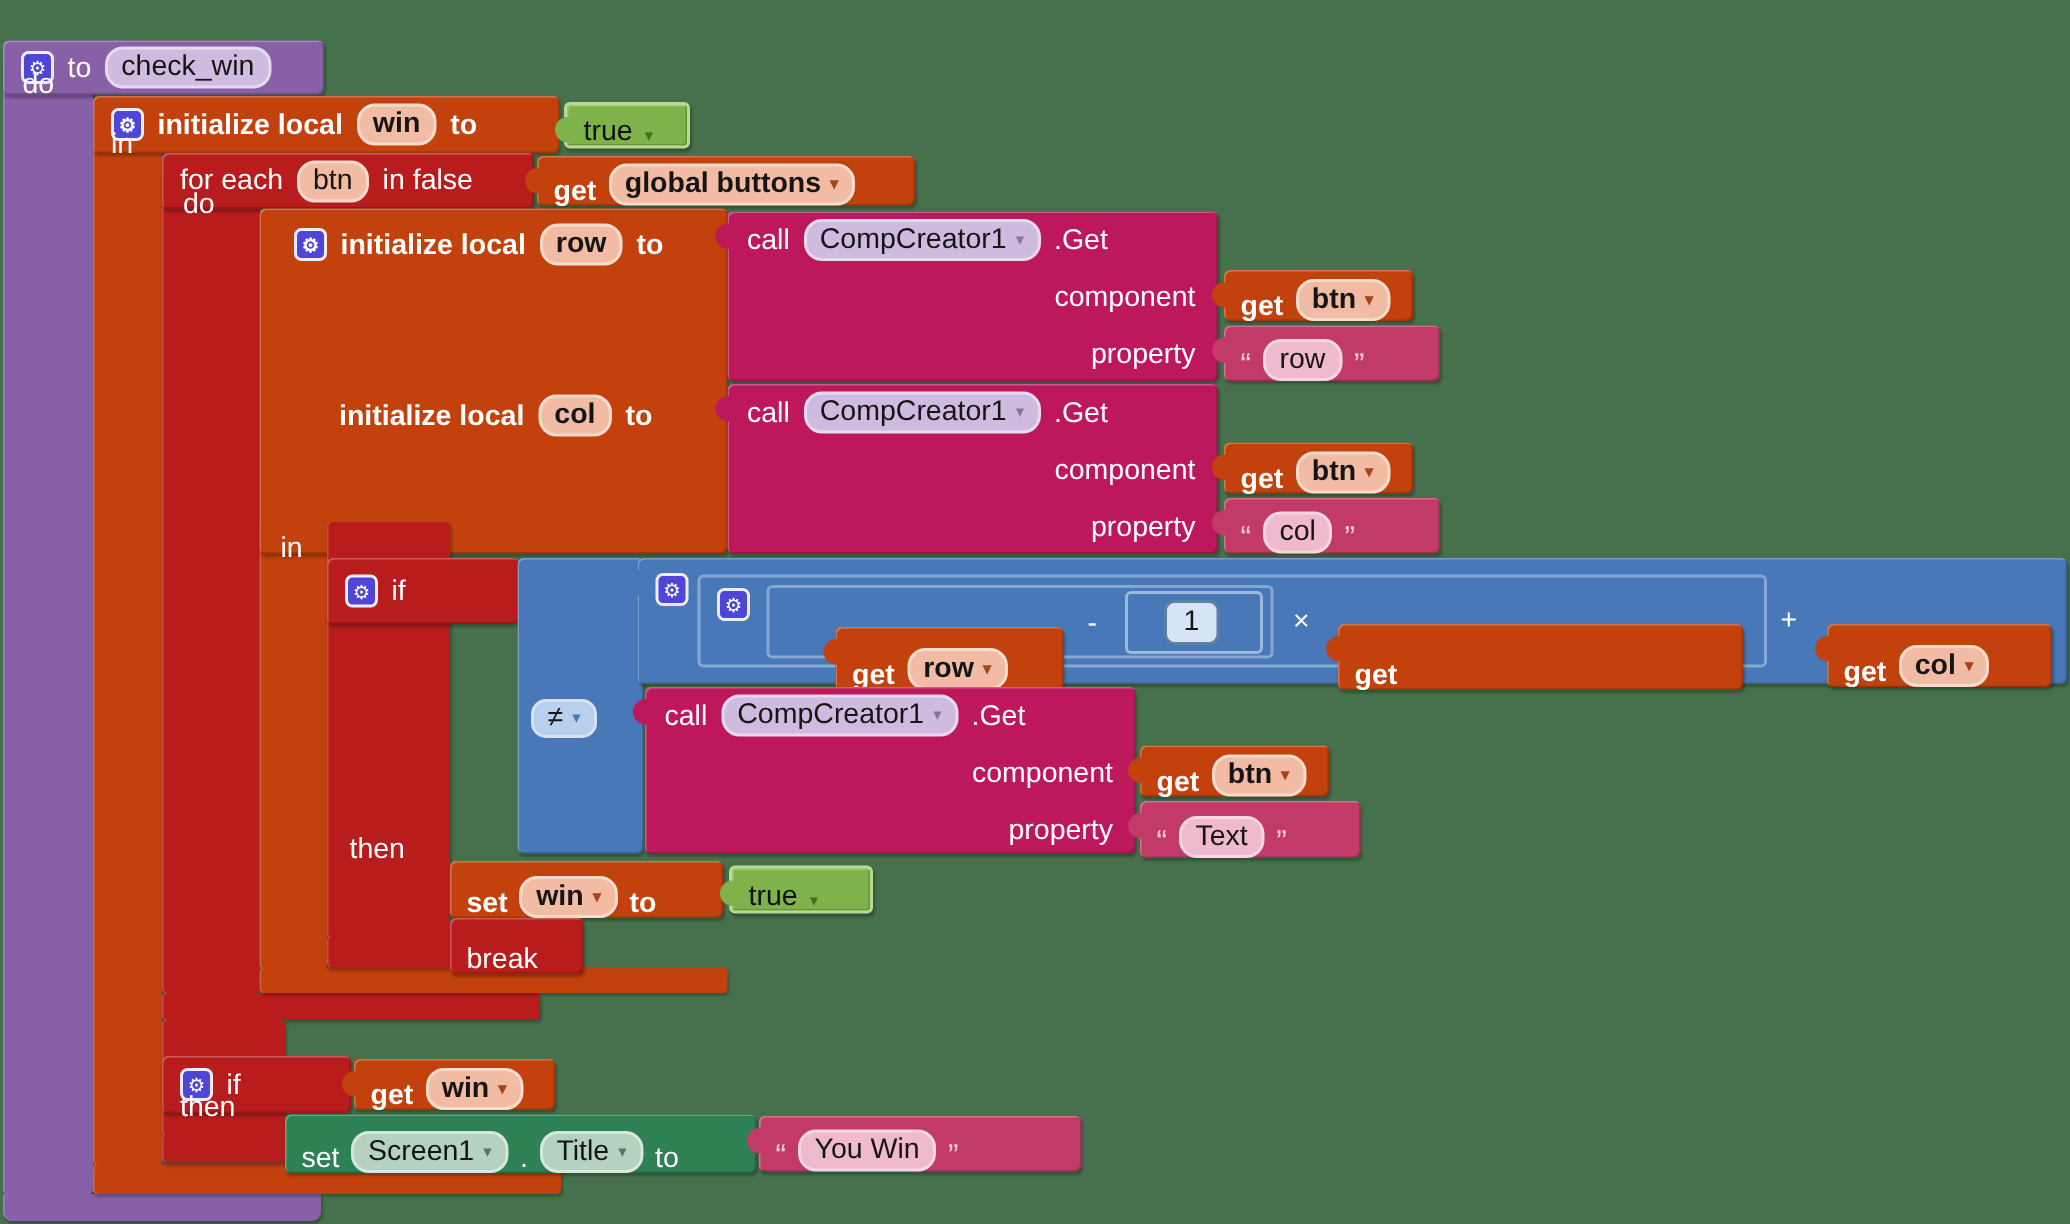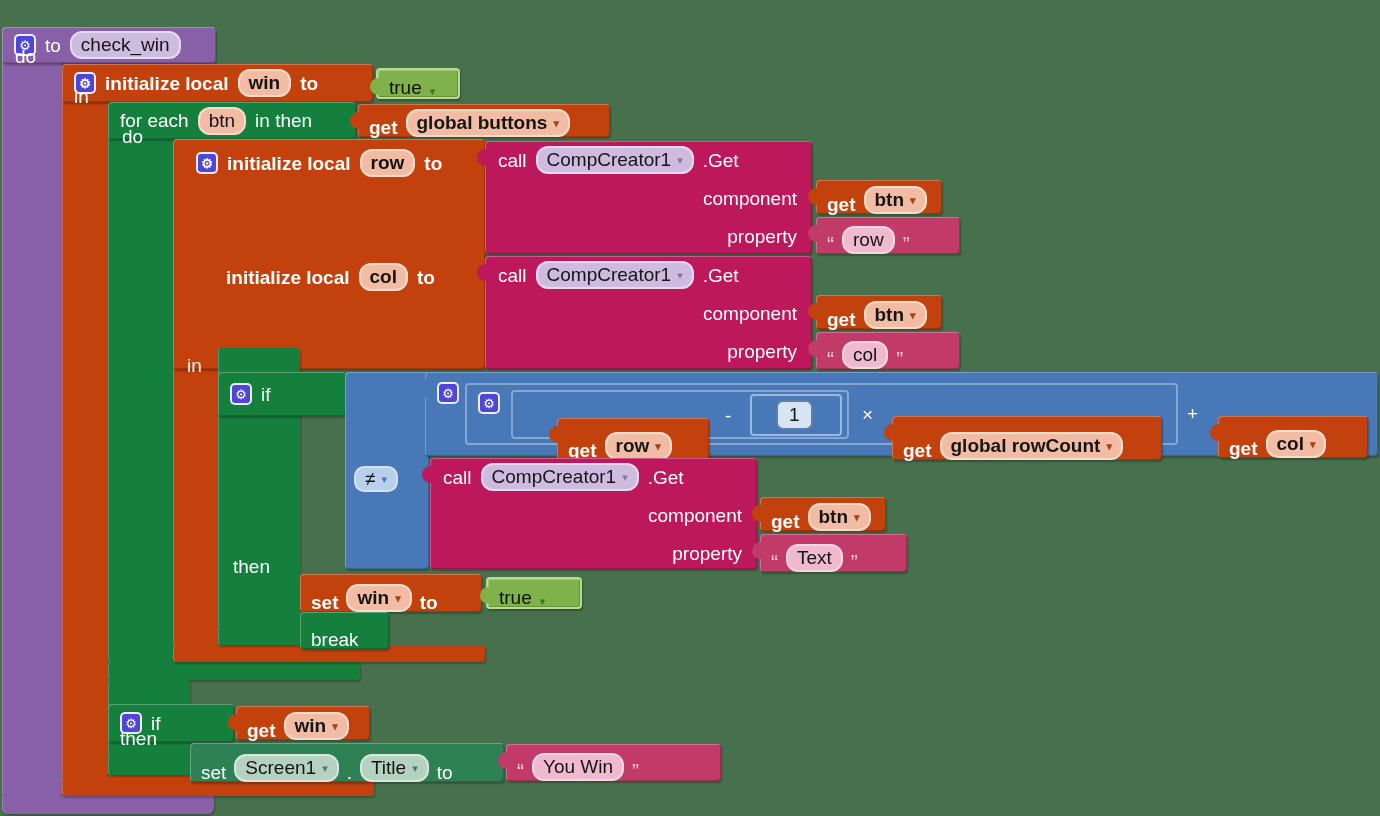--- a/index.html
+++ b/index.html
@@ -10,21 +10,21 @@
   }
   .blk{
     position:absolute;box-sizing:border-box;border-radius:4px;
     box-shadow:inset 1px 1px 0 rgba(255,255,255,.28), inset -1px -1px 0 rgba(0,0,0,.18), 1px 2px 2px rgba(0,0,0,.28);
     margin-top:24px;
   }
   .part{ 
     position:absolute;box-sizing:border-box;border-radius:3px;
     box-shadow:inset 1px 0 0 rgba(255,255,255,.22), 1px 2px 2px rgba(0,0,0,.25);
   }
-  .orange{background:#c2410c;font-weight:bold;} .olive{background:#15803d;} .purple{background:#8760A8;}
+  .orange{background:#c2410c;font-weight:bold;} .olive{background:#b91c1c;} .purple{background:#8760A8;}
   .cpurple{background:#be185d;} .blue{background:#4878B8;} .green{background:#2E8155;}
   .magenta{background:#C23A67;} .logic{background:#7FB24A;border:2px solid #B7DC8F;}
   .hrow{display:flex;align-items:center;gap:9px;height:100%;padding:0 12px;}
   .hrow.abs{position:absolute;height:30px;padding:0;}
   .lbl{color:#fff;font-size:19px;white-space:nowrap;line-height:1;}
   .dlbl{color:#111;font-size:19px;white-space:nowrap;line-height:1;}
   .fld{
     display:inline-flex;align-items:center;gap:6px;box-sizing:border-box;
     background:#F2BCA4;border:2px solid #F7DCCC;border-radius:12px;
     padding:0 9px;height:28px;color:#151515;font-size:19px;white-space:nowrap;
@@ -93,21 +93,21 @@
   <span class="seclbl" style="left:74px;top:86px;">in</span>
 
   <div class="part olive" style="left:108px;top:114px;width:65px;height:548px;"></div>
   <div class="part olive" style="left:108px;top:662px;width:252px;height:18px;"></div>
   <div class="blk olive" style="left:108px;top:78px;width:248px;height:37px;">
     <div class="hrow">
       <span class="lbl">for each</span>
       <span class="fld">
           <span>btn</span>
         </span>
-      <span class="lbl">in then</span>
+      <span class="lbl">in false</span>
     </div>
   </div>
   <div class="blk orange plug vblk" style="left:358px;top:80px;width:252px;height:33px;">
     <span class="lbl">get</span>
     <span class="fld">
         <span>global buttons</span>
         <span class="arrow ar-or"></span>
       </span>
   </div>
   <span class="seclbl" style="left:122px;top:126px;">do</span>
@@ -227,24 +227,20 @@
         <span class="lbl" style="position:absolute;left:212px;top:14px;">-</span>
         <div class="frame" style="left:237px;top:2px;width:92px;height:42px;border-color:#9CB8DC;">
           <span class="fld num" style="position:absolute;left:24px;top:4px;">
               <span>1</span>
             </span>
         </div>
       </div>
       <span class="lbl" style="position:absolute;left:395px;top:20px;">×</span>
       <div class="blk orange plug vblk" style="left:425px;top:7px;width:270px;height:44px;">
         <span class="lbl">get</span>
-        <span class="fld">
-            <span>global rowCount</span>
-            <span class="arrow ar-or"></span>
-          </span>
       </div>
     </div>
     <span class="lbl" style="position:absolute;left:762px;top:32px;">+</span>
     <div class="blk orange plug vblk" style="left:793px;top:20px;width:150px;height:42px;">
       <span class="lbl">get</span>
       <span class="fld">
           <span>col</span>
           <span class="arrow ar-or"></span>
         </span>
     </div>

